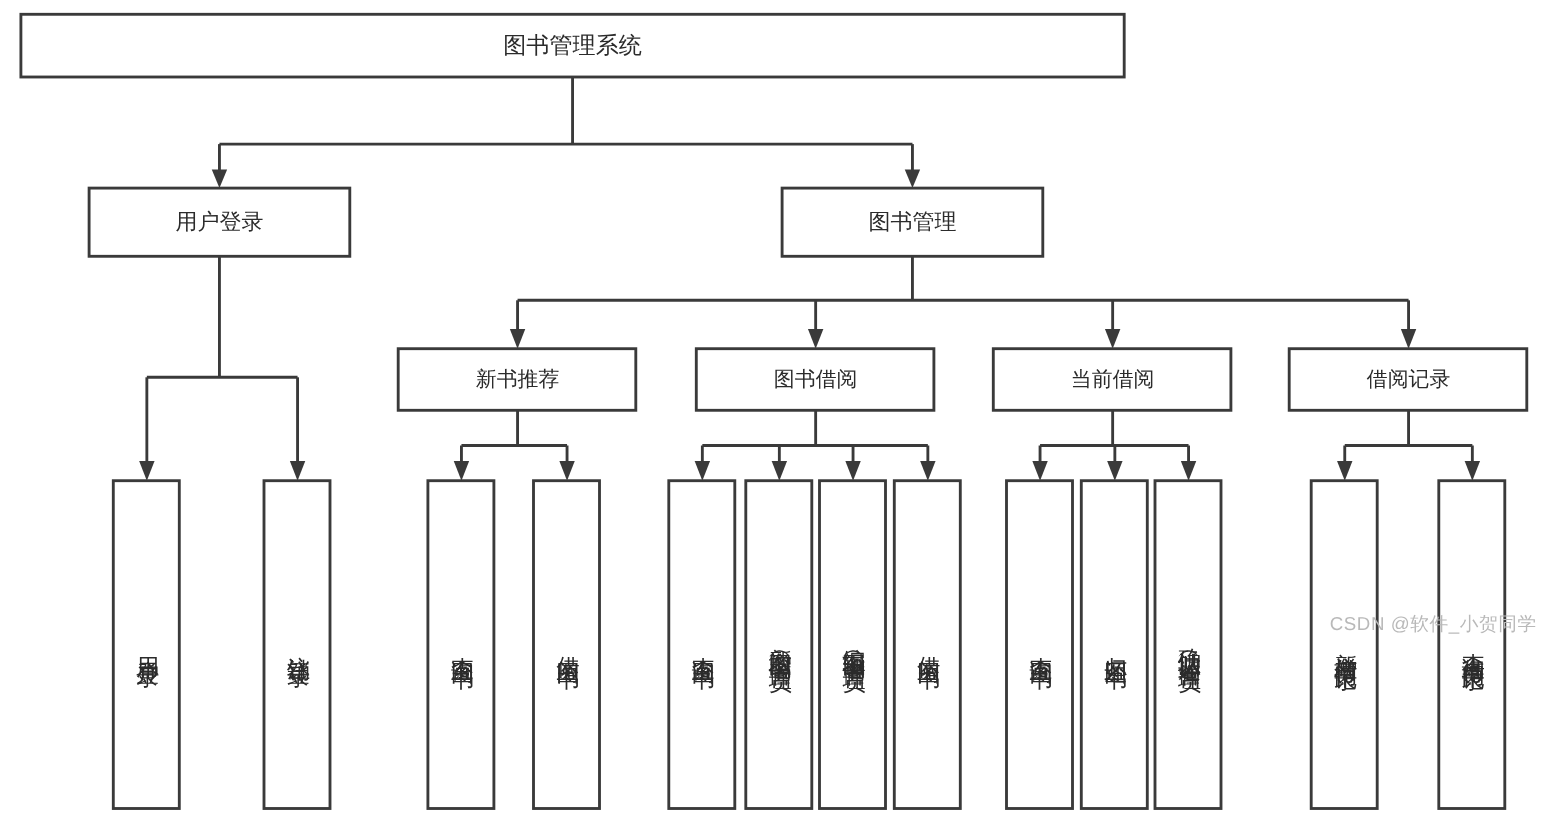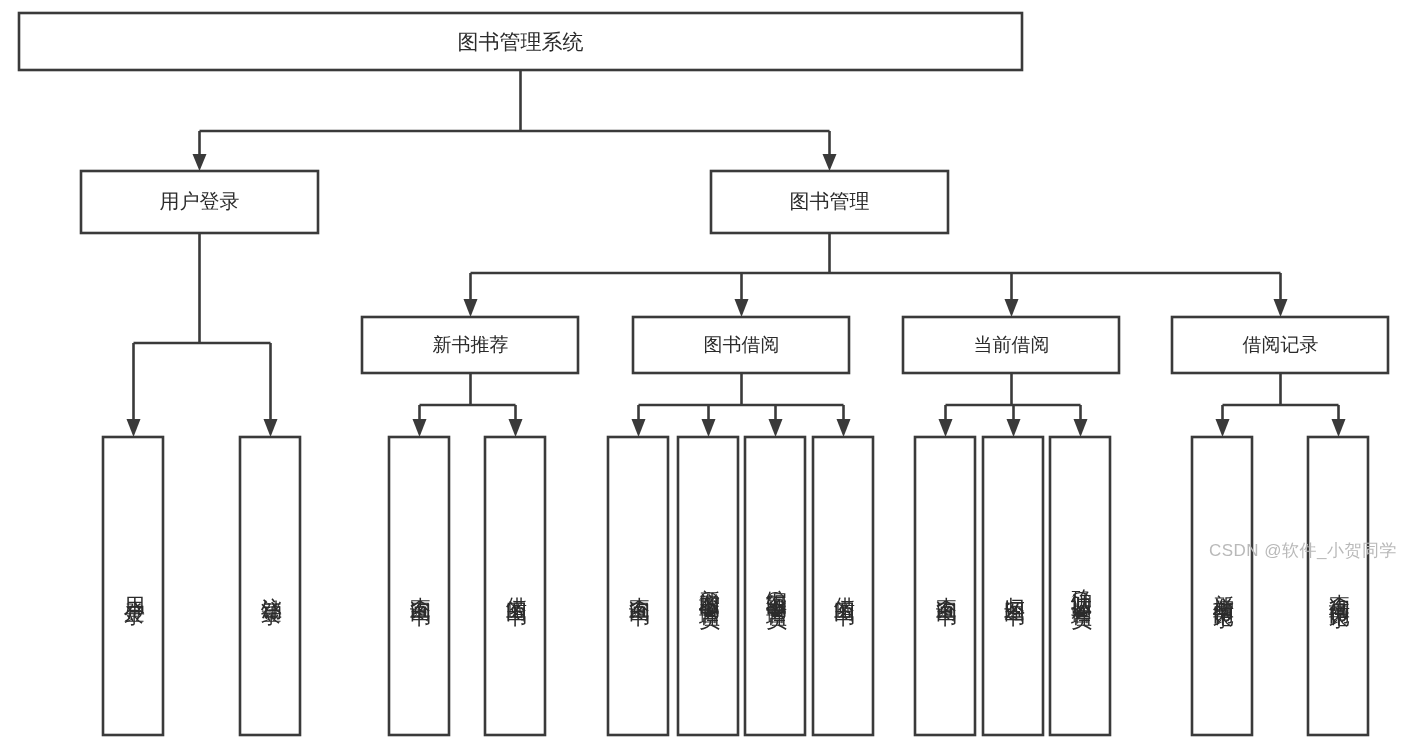--- a/index.html
+++ b/index.html
@@ -54,21 +54,21 @@
     fill: none;
     stroke-linecap: butt;
   }
   .arrow-head {
     fill: #3a3a3a;
     stroke: none;
   }
   .watermark {
     position: absolute;
     right: 8px;
-    bottom: 23px;
+    bottom: 6px;
     font-family: "Liberation Sans", "DejaVu Sans", sans-serif;
     font-size: 17px;
     color: #b9b9b9;
     letter-spacing: 0.5px;
     white-space: nowrap;
     user-select: none;
     pointer-events: none;
   }
 </style>
 </head>

